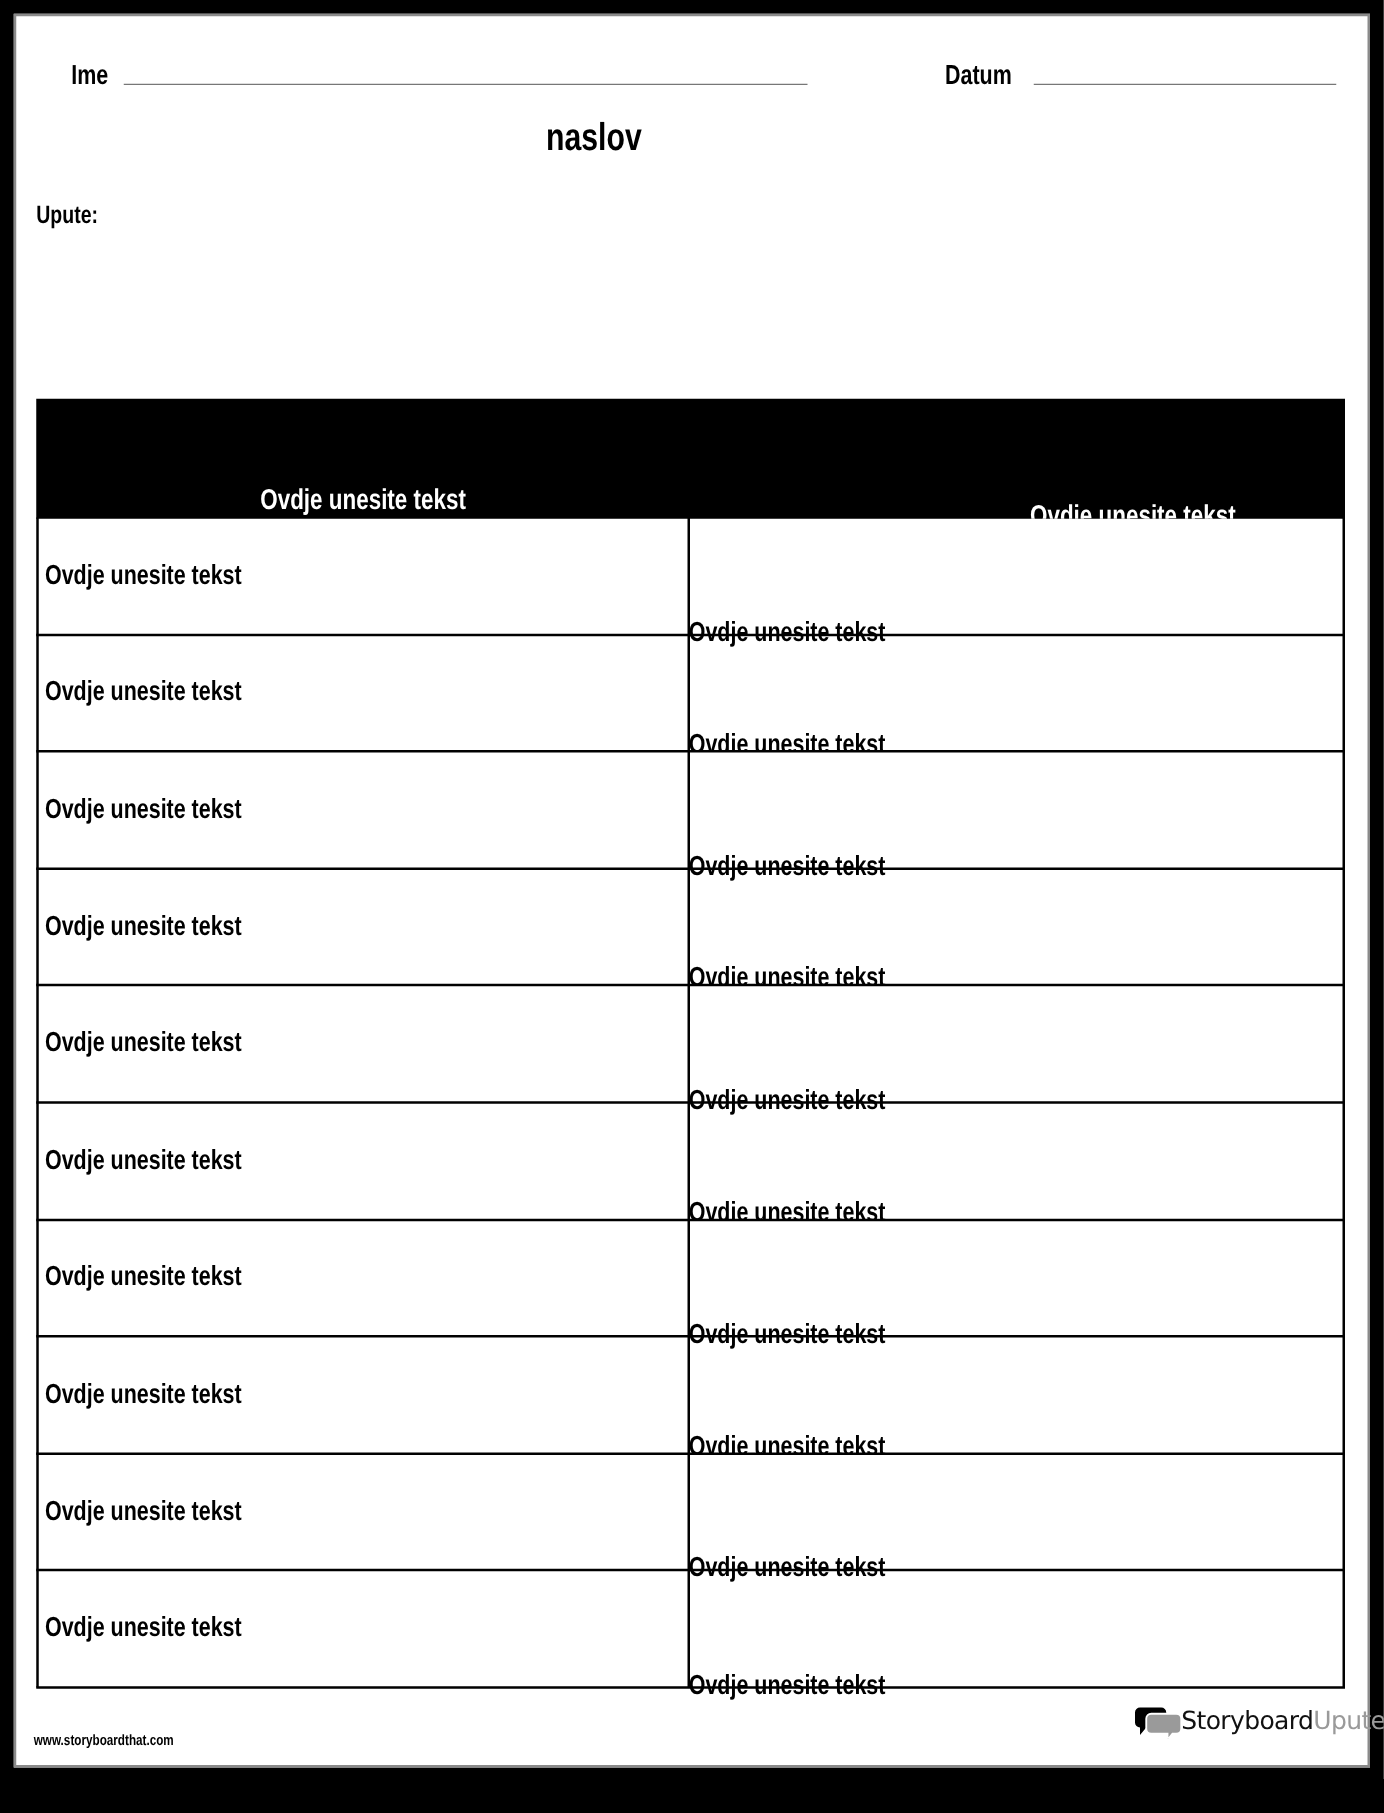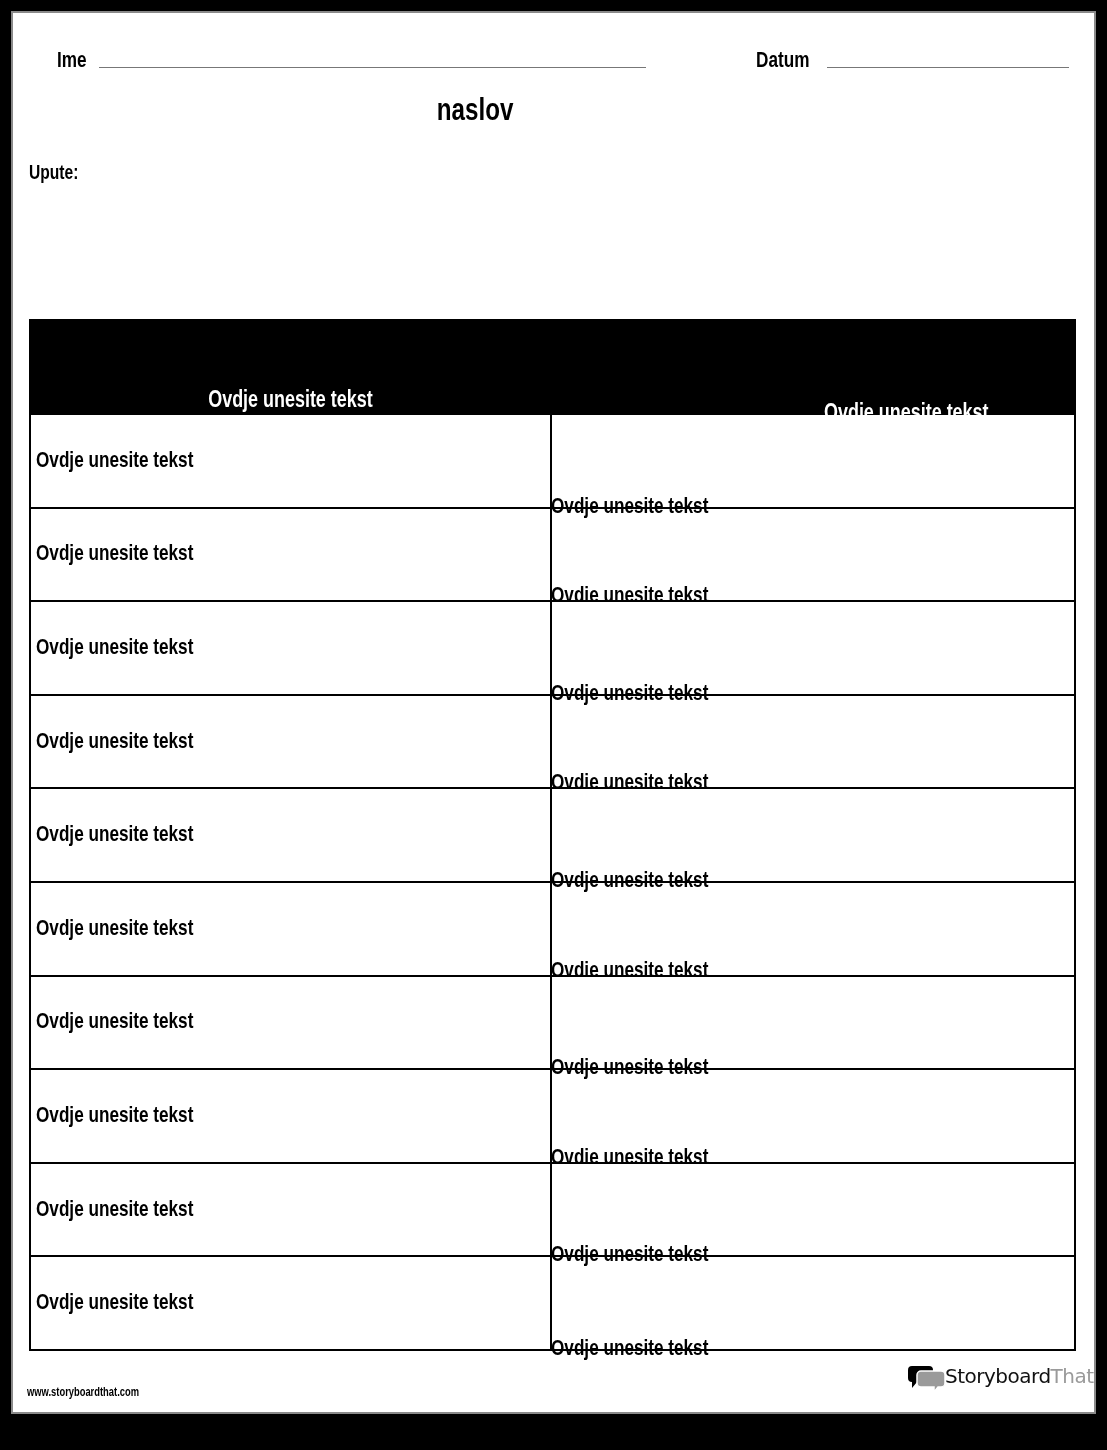--- a/index.html
+++ b/index.html
@@ -141,15 +141,15 @@
   </div>
 
 <span class="abs cond footer-url" style="left:27px; top:1385px;">www.storyboardthat.com</span>
 
 <div class="logo">
   <svg width="44" height="28" viewBox="0 0 44 28" style="position:absolute; left:10px; top:0;">
     <path d="M4 3 h18 a4 4 0 0 1 4 4 v8 a4 4 0 0 1 -4 4 h-12 l-5 6 v-6 a4 4 0 0 1 -4 -4 v-8 a4 4 0 0 1 4 -4z" fill="#000"></path>
     <path d="M14 8 h20 a4 4 0 0 1 4 4 v8 a4 4 0 0 1 -4 4 h-3 l-4 5 v-5 h-13 a4 4 0 0 1 -4 -4 v-8 a4 4 0 0 1 4 -4z" fill="#9a9a9a" stroke="#fff" stroke-width="1.5"></path>
   </svg>
   <span style="position:absolute; left:48px; top:1px; font-size:20px; white-space:nowrap; font-family:'DejaVu Sans', sans-serif; letter-spacing:-0.5px;">
-    <span style="color:#111;">Storyboard</span><span style="color:#9a9a9a;">That</span>
+    <span style="color:#111;">Storyboard</span><span style="color:#9a9a9a;">Upute</span>
   </span>
 </div>
 
 </body></html>

